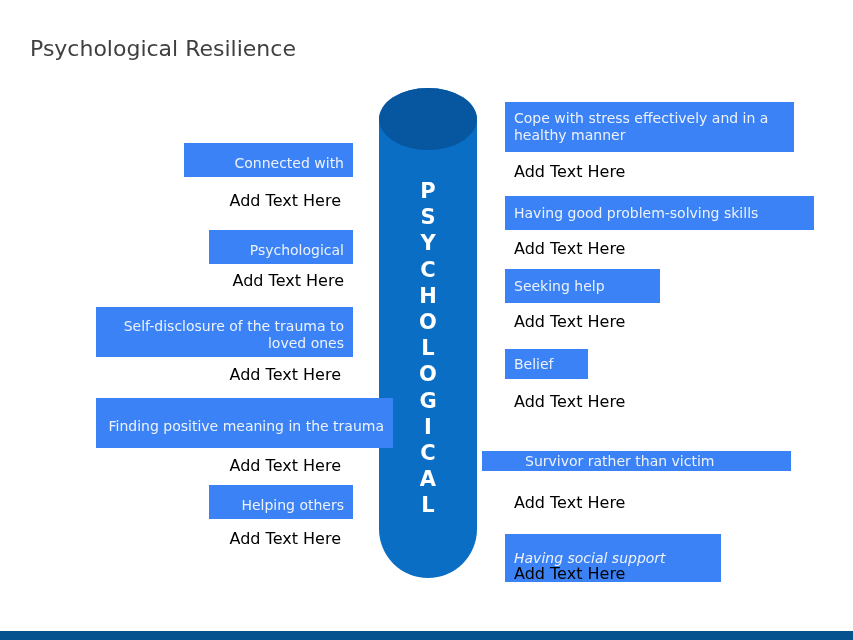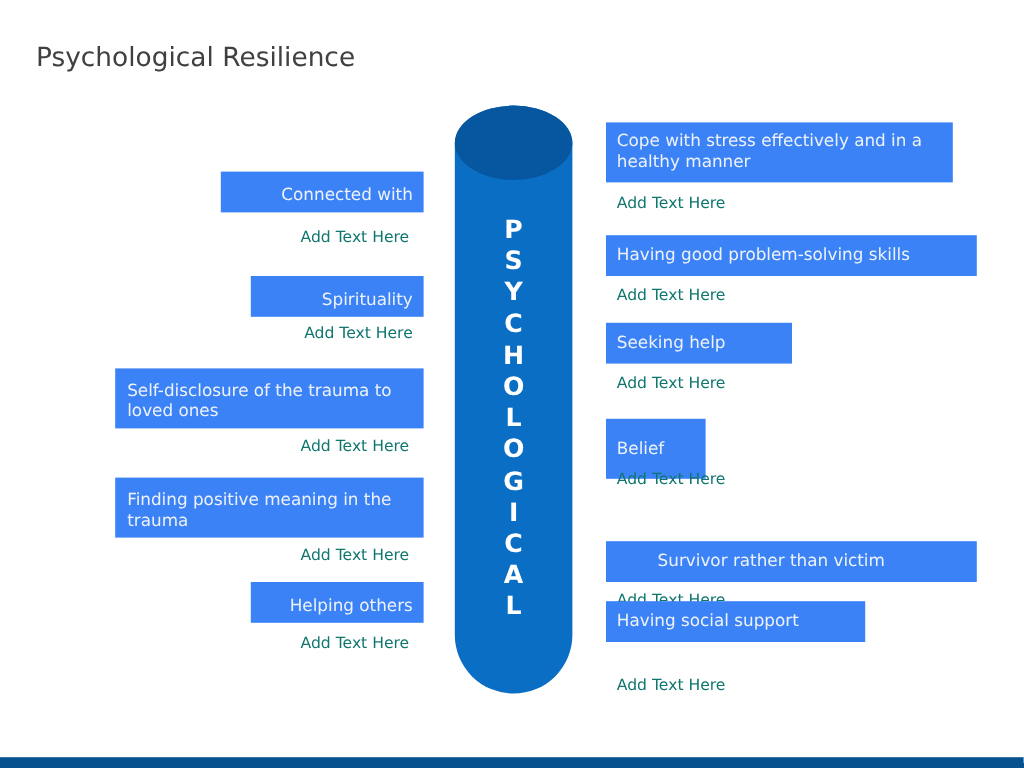--- a/index.html
+++ b/index.html
@@ -3,23 +3,23 @@
 <meta charset="utf-8">
 <style>
   html, body { margin: 0; padding: 0; }
   body { width: 853px; height: 640px; background: #ffffff; position: relative; overflow: hidden; font-family: "DejaVu Sans", "Liberation Sans", sans-serif; }
   .title { position: absolute; left: 30px; top: 36px; font-size: 22px; color: #404040; font-weight: normal; }
   .cyl { position: absolute; left: 379px; top: 88px; width: 98px; height: 490px; background: #0a6ec4; border-radius: 49px 49px 49px 49px / 32px 32px 49px 49px; }
   .cyl-top { position: absolute; left: 379px; top: 88px; width: 98px; height: 62px; background: #0757a0; border-radius: 50%; }
   .cyl-word { position: absolute; left: 379px; top: 178px; width: 98px; display: flex; flex-direction: column; align-items: center; }
   .cyl-word span { color: #ffffff; font-weight: bold; font-size: 21px; line-height: 26.2px; font-family: "DejaVu Sans", sans-serif; }
   .box { position: absolute; background: #3b82f6; color: #edf2fa; font-size: 14px; line-height: 17px; box-sizing: border-box; display: flex; align-items: center; }
-  .box.left { justify-content: flex-end; padding: 6px 9px 0 10px; }
+  .box.left { justify-content: flex-end; text-align: right; padding: 6px 9px 0 10px; }
   .box.right { justify-content: flex-start; text-align: left; padding: 0 10px 0 9px; }
-  .sub { position: absolute; font-size: 13px; color: #0f766e; white-space: nowrap; }
+  .sub { position: absolute; font-size: 16px; color: #000000; white-space: nowrap; }
   .sub.left { text-align: right; }
   .footer { position: absolute; left: 0; top: 631px; width: 853px; height: 9px; background: #05528f; }
 </style>
 </head>
 <body>
 
 <div class="title">Psychological Resilience</div>
 
 <div class="cyl"></div>
 <div class="cyl-top"></div>
@@ -38,30 +38,30 @@
   <span>A</span>
   <span>L</span>
 </div>
 
 <div class="box left" style="left:184px; top:143px; width:169px; height:34px;">
   <span>Connected with</span>
 </div>
 <div class="sub left" style="right:512px; top:191px;">Add Text Here</div>
 
 <div class="box left" style="left:209px; top:230px; width:144px; height:34px;">
-  <span>Spirituality</span>
+  <span>Psychological</span>
 </div>
 <div class="sub left" style="right:509px; top:271px;">Add Text Here</div>
 
 <div class="box left" style="left:96px; top:307px; width:257px; height:50px;">
   <span>Self-disclosure of the trauma to loved ones</span>
 </div>
 <div class="sub left" style="right:512px; top:365px;">Add Text Here</div>
 
-<div class="box left" style="left:96px; top:398px; width:257px; height:50px;">
+<div class="box left" style="left:96px; top:398px; width:297px; height:50px;">
   <span>Finding positive meaning in the trauma</span>
 </div>
 <div class="sub left" style="right:512px; top:456px;">Add Text Here</div>
 
 <div class="box left" style="left:209px; top:485px; width:144px; height:34px;">
   <span>Helping others</span>
 </div>
 <div class="sub left" style="right:512px; top:529px;">Add Text Here</div>
 
 <div class="box right" style="left:505px; top:102px; width:289px; height:50px;">
@@ -72,28 +72,28 @@
 <div class="box right" style="left:505px; top:196px; width:309px; height:34px;">
   <span>Having good problem-solving skills</span>
 </div>
 <div class="sub" style="left:514px; top:239px;">Add Text Here</div>
 
 <div class="box right" style="left:505px; top:269px; width:155px; height:34px;">
   <span>Seeking help</span>
 </div>
 <div class="sub" style="left:514px; top:312px;">Add Text Here</div>
 
-<div class="box right" style="left:505px; top:349px; width:83px; height:50px;">
+<div class="box right" style="left:505px; top:349px; width:83px; height:30px;">
   <span>Belief</span>
 </div>
 <div class="sub" style="left:514px; top:392px;">Add Text Here</div>
 
-<div class="box right" style="left:505px; top:451px; width:309px; height:34px;padding-left:43px;">
+<div class="box right" style="left:482px; top:451px; width:309px; height:20px;padding-left:43px;">
   <span>Survivor rather than victim</span>
 </div>
 <div class="sub" style="left:514px; top:493px;">Add Text Here</div>
 
-<div class="box right" style="left:505px; top:501px; width:216px; height:34px;">
+<div class="box right" style="left:505px; top:534px; width:216px; height:48px;font-style:italic;">
   <span>Having social support</span>
 </div>
 <div class="sub" style="left:514px; top:564px;">Add Text Here</div>
 
 <div class="footer"></div>
 
 </body></html>

